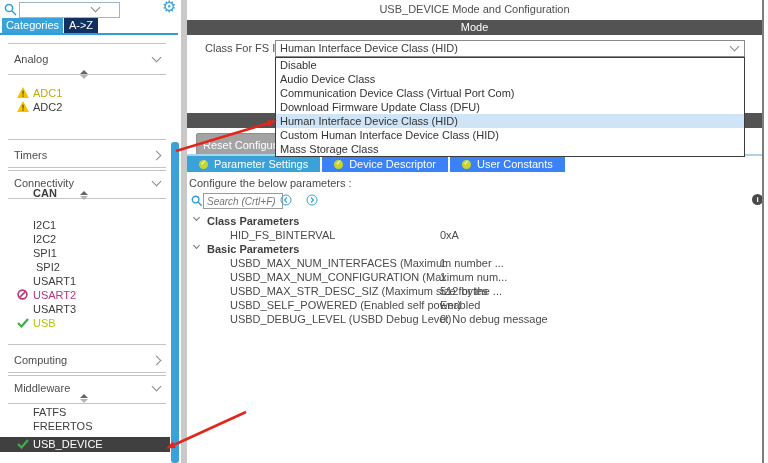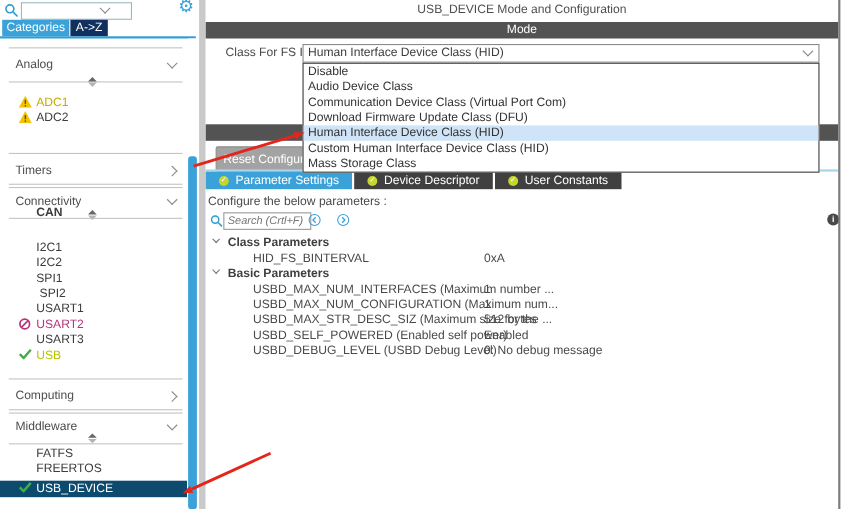--- a/index.html
+++ b/index.html
@@ -34,21 +34,21 @@
 
   .spinner{left:80px;width:8px;text-align:center;cursor:pointer;}
   .spin-up{width:0;height:0;border-left:4px solid transparent;border-right:4px solid transparent;
     border-bottom:4px solid #666;margin:0 auto 1px auto;}
   .spin-dn{width:0;height:0;border-left:4px solid transparent;border-right:4px solid transparent;
     border-top:4px solid #b5b5b5;margin:0 auto;}
 
   .sitem{left:0;width:170px;height:14px;line-height:14px;padding-left:33px;box-sizing:border-box;
     white-space:nowrap;cursor:pointer;}
   .sitem .iicon{position:absolute;left:17px;top:1px;}
-  .sitem.selected{background:#0c4a6e;color:#fff;height:15px;line-height:15px;}
+  .sitem.selected{background:#404040;color:#fff;height:15px;line-height:15px;}
 
   #sb-scroll-track{left:171px;top:35px;width:8px;height:428px;background:#ffffff;}
   #sb-scroll-thumb{left:171px;top:142px;width:8px;height:321px;background:#3aa2d9;border-radius:3px;}
   #divider{left:181px;top:0;width:6px;height:463px;background:#c9c9c9;}
 
   
   #main{left:187px;top:0;width:575px;height:463px;background:#fff;}
   #main-right-border{left:762px;top:0;width:2px;height:463px;background:#7d7d7d;}
   #main-title{left:0;top:0;width:575px;height:18px;line-height:18px;text-align:center;color:#4f4f4f;}
   .darkbar{left:0;width:575px;height:15px;line-height:15px;background:#535353;color:#fff;text-align:center;}
@@ -57,21 +57,21 @@
   #class-label{left:18px;top:40px;height:17px;line-height:17px;color:#4a4a4a;}
   #class-combo{left:88px;top:40px;width:470px;height:17px;border:1px solid #8a8a8a;box-sizing:border-box;
     line-height:15px;padding-left:4px;background:#fff;cursor:pointer;white-space:nowrap;color:#3c3c3c;}
   #class-combo-chev{left:544px;top:46px;}
 
   #reset-btn{left:9px;top:133px;width:97px;height:23px;background:#a3a3a3;color:#fff;border:1px solid #8f8f8f;
     border-radius:2px;font-size:11px;font-family:inherit;cursor:pointer;white-space:nowrap;overflow:hidden;}
 
   #tabs-topline{left:0;top:154px;width:575px;height:2px;background:#a8d4ec;}
   #cfg-tabs{left:0;top:156px;height:26px;display:flex;gap:2px;}
-  .cfg-tab{height:16px;display:inline-flex;align-items:center;gap:6px;padding:0 12px;background:#404040;
+  .cfg-tab{height:16px;display:inline-flex;align-items:center;gap:6px;padding:0 12px;background:#3b82f6;
     color:#fff;cursor:pointer;white-space:nowrap;}
   .cfg-tab.active{background:#3aa2d9;}
   .dot{width:9px;height:9px;border-radius:50%;background:#c6d62f;position:relative;display:inline-block;}
   .dot::after{content:"\2713";position:absolute;left:1.5px;top:-1px;font-size:7px;color:#fff;font-weight:bold;}
 
   #instruction{left:2px;top:176px;height:14px;line-height:14px;color:#4a4a4a;}
 
   #p-search-icon{left:4px;top:195px;}
   #p-search{left:16px;top:193px;width:72px;height:14px;border:1px solid #9a9a9a;font-size:10px;
     font-style:italic;color:#888;padding:0 3px;outline:none;}

